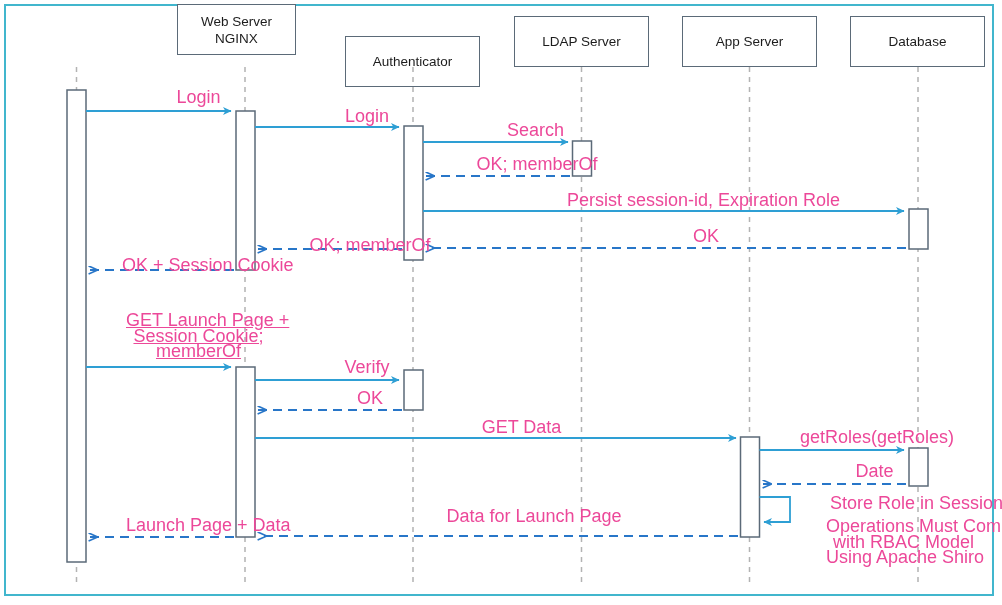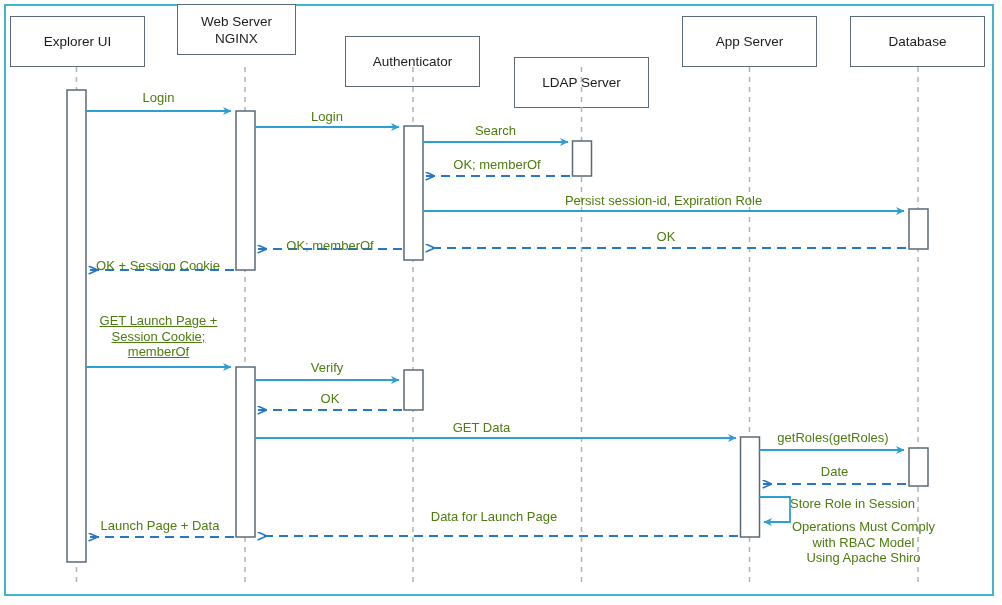--- a/index.html
+++ b/index.html
@@ -43,49 +43,47 @@
     align-items: center;
     justify-content: center;
     flex-direction: column;
     color: #1c1c1c;
     font-size: 13.5px;
     line-height: 17px;
     text-align: center;
   }
   .msg-label {
     position: absolute;
-    color: #4d7c0f;
-    font-size: 13px;
+    color: #ec4899;
+    font-size: 18px;
     line-height: 15.5px;
     text-align: center;
     white-space: pre;
     pointer-events: none;
+    padding-left: 40px;
   }
 </style>
 </head>
 <body>
 
 <div id="diagram-root">
 
   <div id="frame-border"></div>
 
-  <div class="actor-box" style="left:10px; top:16px; width:135px; height:51px;">
-    <span>Explorer UI</span>
-  </div>
 
   <div class="actor-box" style="left:177px; top:4px; width:119px; height:51px;">
     <span>Web Server</span>
     <span>NGINX</span>
   </div>
 
   <div class="actor-box" style="left:345px; top:16px; width:135px; height:51px;margin-top:20px;">
     <span>Authenticator</span>
   </div>
 
-  <div class="actor-box" style="left:514px; top:16px; width:135px; height:51px;margin-top:41px;">
+  <div class="actor-box" style="left:514px; top:16px; width:135px; height:51px;">
     <span>LDAP Server</span>
   </div>
 
   <div class="actor-box" style="left:850px; top:16px; width:135px; height:51px;">
     <span>Database</span>
   </div>
 
   <div class="actor-box" style="left:682px; top:16px; width:135px; height:51px;">
     <span>App Server</span>
   </div>

